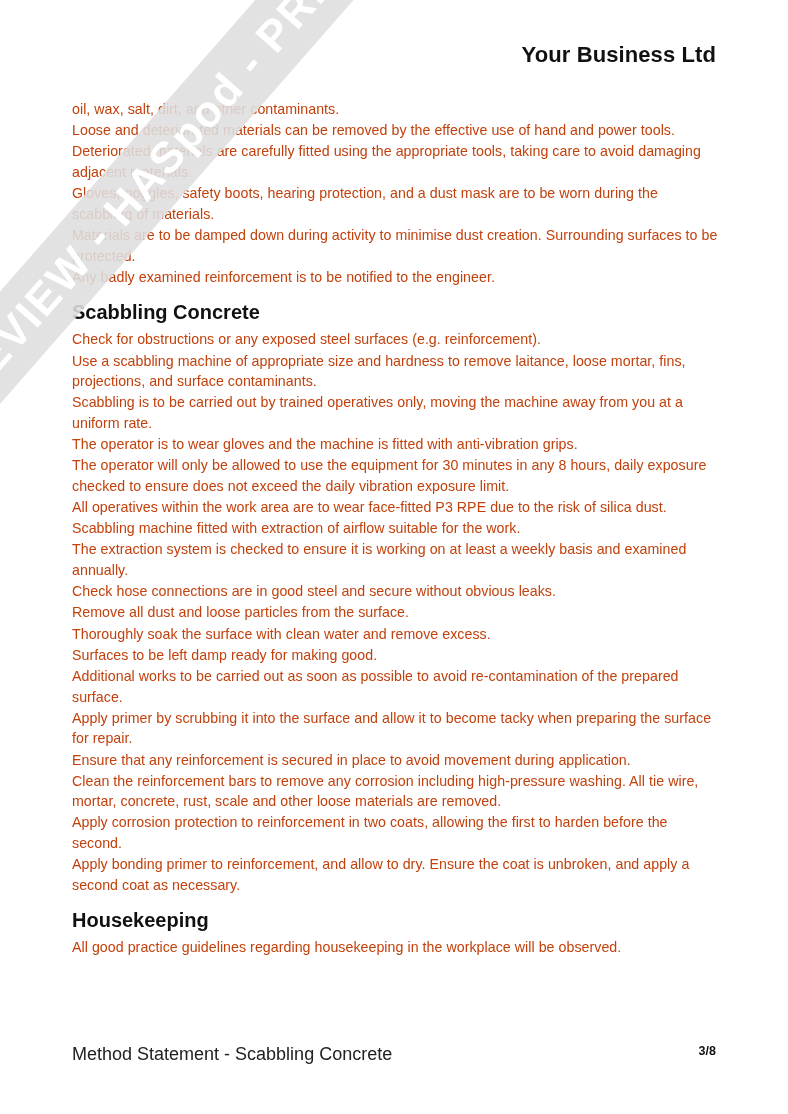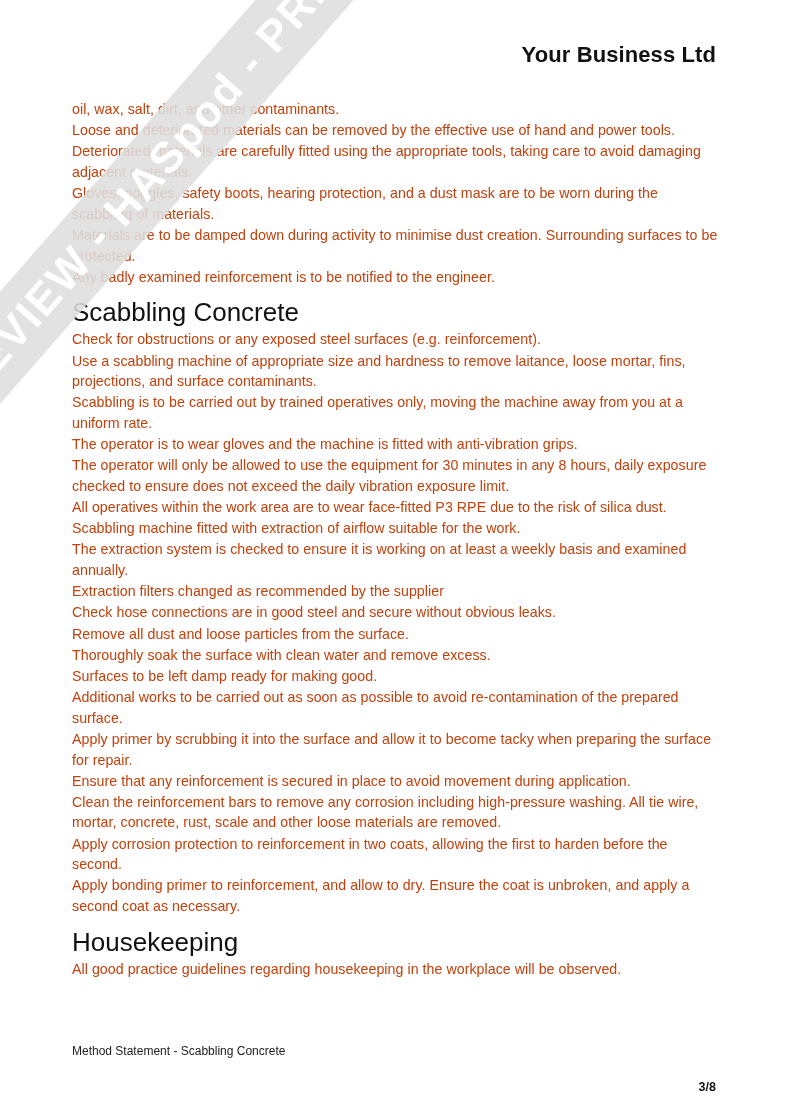--- a/index.html
+++ b/index.html
@@ -37,41 +37,40 @@
       width: 648px;
     }
     .para {
       font-size: 14.2px;
       line-height: 20.6px;
       margin: 0 0 0.6px 0;
       color: #c2410c;
       letter-spacing: 0.05px;
     }
     .section-heading {
-      font-size: 26px;
-      font-weight: normal;
+      font-size: 20px;
+      font-weight: bold;
       color: #111111;
       margin: 12px 0 4px 0;
       line-height: 26px;
     }
     .footer-left {
       position: absolute;
       left: 72px;
       top: 1044px;
-      font-size: 12px;
+      font-size: 18px;
       color: #222222;
     }
     .footer-right {
       position: absolute;
       right: 72px;
       top: 1044px;
       font-size: 12.5px;
       font-weight: bold;
       color: #111111;
-      margin-top: 36px;
     }
     .watermark-band {
       position: absolute;
       left: -200px;
       top: 520px;
       width: 1500px;
       height: 74px;
       background: rgba(222, 222, 222, 0.88);
       transform-origin: 0 0;
       transform: rotate(-48.8deg) translate(-120px, 0);
@@ -106,21 +105,20 @@
 
     <h2 class="section-heading">Scabbling Concrete</h2>
     <p class="para">Check for obstructions or any exposed steel surfaces (e.g. reinforcement).</p>
     <p class="para">Use a scabbling machine of appropriate size and hardness to remove laitance, loose mortar, fins, projections, and surface contaminants.</p>
     <p class="para">Scabbling is to be carried out by trained operatives only, moving the machine away from you at a uniform rate.</p>
     <p class="para">The operator is to wear gloves and the machine is fitted with anti-vibration grips.</p>
     <p class="para">The operator will only be allowed to use the equipment for 30 minutes in any 8 hours, daily exposure checked to ensure does not exceed the daily vibration exposure limit.</p>
     <p class="para">All operatives within the work area are to wear face-fitted P3 RPE due to the risk of silica dust.</p>
     <p class="para">Scabbling machine fitted with extraction of airflow suitable for the work.</p>
     <p class="para">The extraction system is checked to ensure it is working on at least a weekly basis and examined annually.</p>
-    <p class="para">Extraction filters changed as recommended by the supplier</p>
     <p class="para">Check hose connections are in good steel and secure without obvious leaks.</p>
     <p class="para">Remove all dust and loose particles from the surface.</p>
     <p class="para">Thoroughly soak the surface with clean water and remove excess.</p>
     <p class="para">Surfaces to be left damp ready for making good.</p>
     <p class="para">Additional works to be carried out as soon as possible to avoid re-contamination of the prepared surface.</p>
     <p class="para">Apply primer by scrubbing it into the surface and allow it to become tacky when preparing the surface for repair.</p>
     <p class="para">Ensure that any reinforcement is secured in place to avoid movement during application.</p>
     <p class="para">Clean the reinforcement bars to remove any corrosion including high-pressure washing. All tie wire, mortar, concrete, rust, scale and other loose materials are removed.</p>
     <p class="para">Apply corrosion protection to reinforcement in two coats, allowing the first to harden before the second.</p>
     <p class="para">Apply bonding primer to reinforcement, and allow to dry. Ensure the coat is unbroken, and apply a second coat as necessary.</p>

